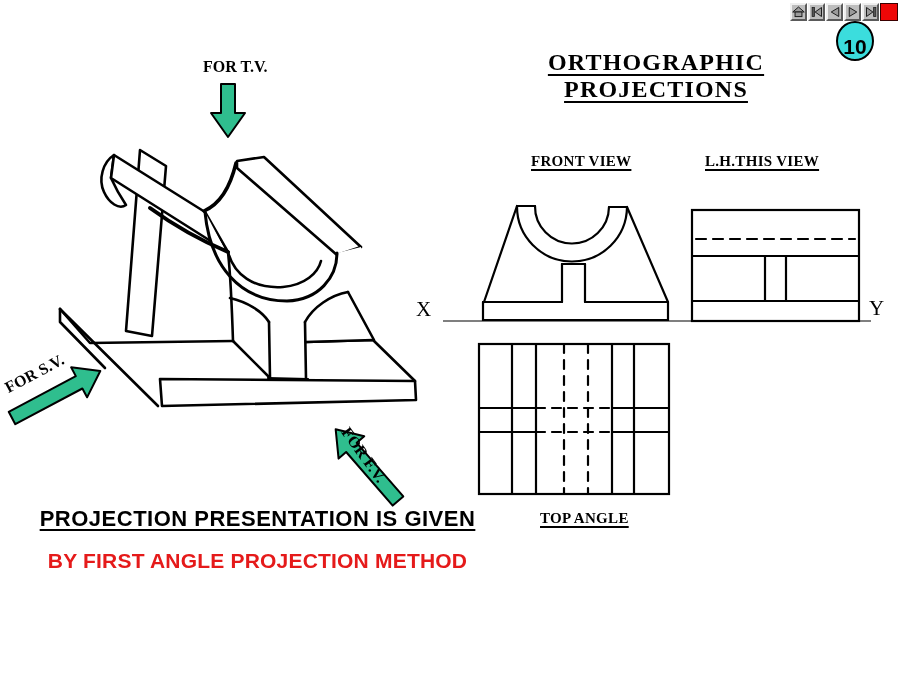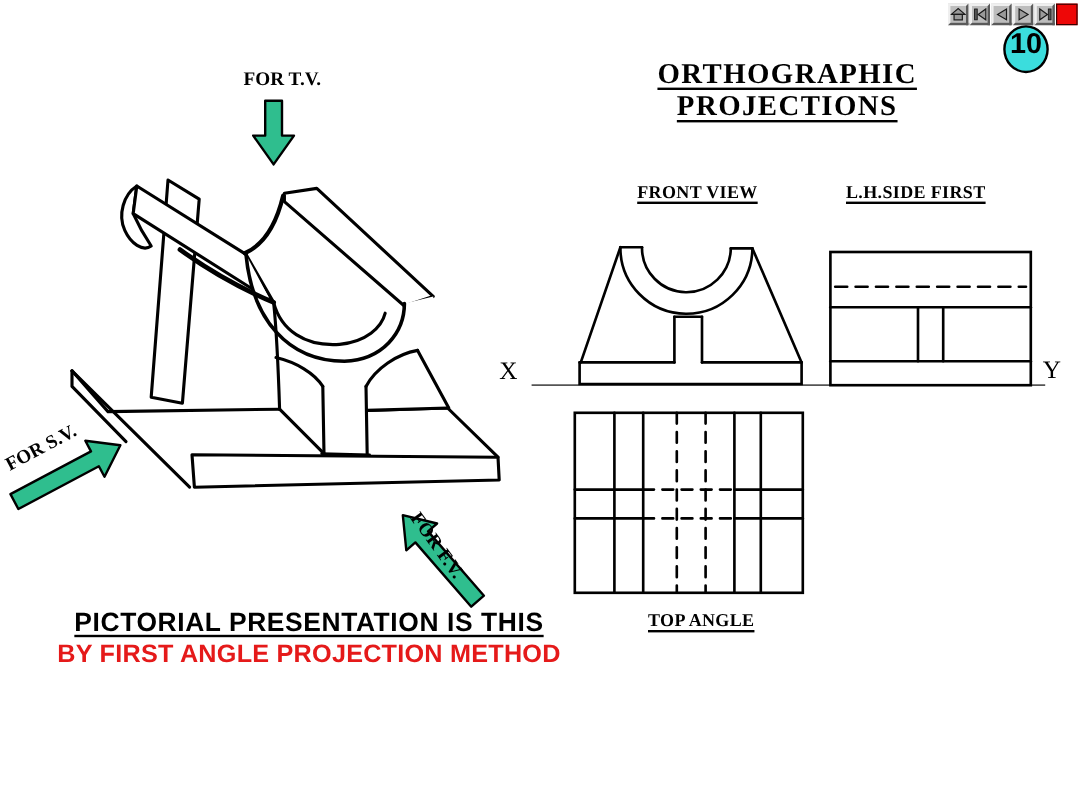--- a/index.html
+++ b/index.html
@@ -15,22 +15,22 @@
     border-top:2px solid #efefef;border-left:2px solid #efefef;
     border-bottom:2px solid #5a5a5a;border-right:2px solid #5a5a5a;
     display:flex;align-items:center;justify-content:center;padding:0;cursor:pointer;
   }
   .navbtn svg{display:block;}
   .stopbtn{width:18px;height:18px;background:#ee0707;border:1px solid #3a0000;box-sizing:border-box;cursor:pointer;}
   
   .badge{
     left:836px;top:21px;width:38px;height:40px;border-radius:50%;
     border:2px solid #000;box-sizing:border-box;
-    display:flex;align-items:flex-start;justify-content:center;
-    font-family:"Liberation Sans", sans-serif;font-weight:bold;font-size:24px;color:#000;
+    display:flex;align-items:flex-end;justify-content:center;
+    font-family:"Liberation Sans", sans-serif;font-weight:bold;font-size:21px;color:#000;
   }
   
   .title{
     left:488px;top:49px;width:336px;text-align:center;
     font-size:24px;font-weight:bold;letter-spacing:1.2px;
     text-decoration:underline;text-underline-offset:4px;text-decoration-thickness:2px;
     color:#000;
   }
   .viewlabel{
     font-size:15px;font-weight:bold;letter-spacing:0.3px;color:#000;
@@ -47,21 +47,21 @@
   .axislabel{font-size:21px;color:#000;}
   .x-label{left:416px;top:297px;}
   .y-label{left:869px;top:296px;}
   
   .footer{left:0;top:506px;width:515px;text-align:center;font-family:"Liberation Sans", sans-serif;}
   .footer .l1{
     font-size:22px;font-weight:bold;letter-spacing:0.5px;color:#000;
     text-decoration:underline;text-underline-offset:3px;text-decoration-thickness:2px;
   }
   .footer .l2{font-size:21px;font-weight:bold;letter-spacing:0.2px;margin-top:4px;}
-  .footer .l3{font-size:21px;font-weight:bold;letter-spacing:0.2px;margin-top:2px;}
+  .footer .l3{font-size:21px;font-weight:bold;letter-spacing:0.2px;margin-top:17px;}
 </style>
 </head>
 <body>
 
 <svg class="abs" width="900" height="675" viewBox="0 0 900 675" style="left:0;top:0;">
 
   <g>
     <line x1="443" y1="321" x2="871" y2="321" stroke="#555" stroke-width="1.5"></line>
   </g>
 
@@ -182,22 +182,22 @@
   <span>10</span>
 </div>
 
 <div class="abs title">ORTHOGRAPHIC PROJECTIONS</div>
 
 <div class="abs dirlabel for-tv">FOR T.V.</div>
 <div class="abs dirlabel for-sv">FOR S.V.</div>
 <div class="abs dirlabel for-fv">FOR F.V.</div>
 
 <div class="abs viewlabel front-label">FRONT VIEW</div>
-<div class="abs viewlabel side-label">L.H.SIDE FIRST</div>
+<div class="abs viewlabel side-label">L.H.THIS VIEW</div>
 <div class="abs viewlabel top-label">TOP ANGLE</div>
 
 <div class="abs axislabel x-label">X</div>
 <div class="abs axislabel y-label">Y</div>
 
 <div class="abs footer">
-  <div class="l1">PICTORIAL PRESENTATION IS THIS</div>
+  <div class="l1">PROJECTION PRESENTATION IS GIVEN</div>
   <div class="l3" style="color:#e51a1a;">BY FIRST ANGLE PROJECTION METHOD</div>
 </div>
 
 </body></html>

